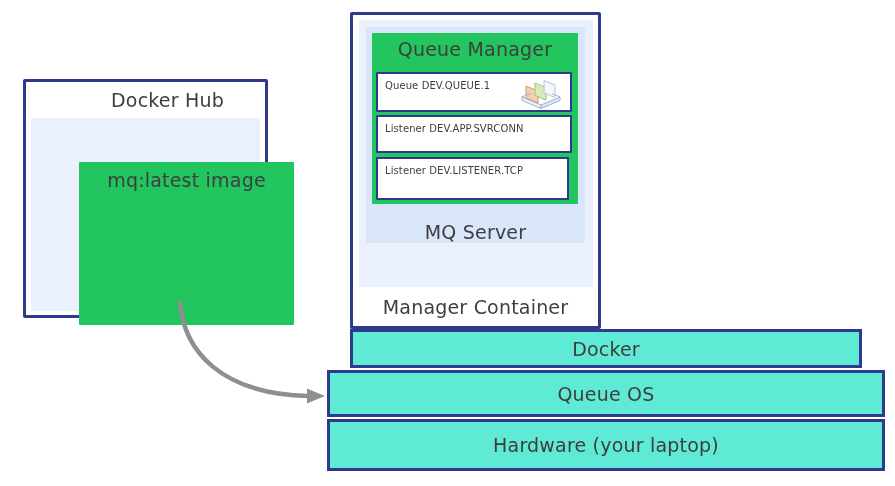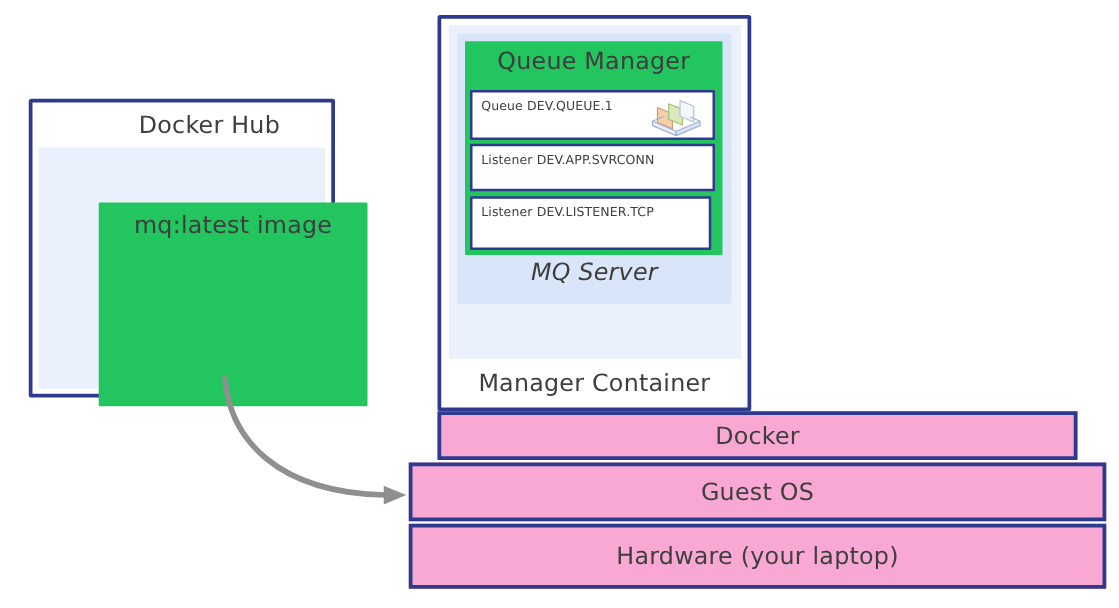--- a/index.html
+++ b/index.html
@@ -19,21 +19,21 @@
   }
   .item-box{
     position:absolute;box-sizing:border-box;background:#ffffff;
     border:2px solid #2d3a8e;border-radius:1px;
   }
   .item-label{
     position:absolute;left:7px;top:4px;font-size:10px;line-height:15px;
     color:#3e3e3e;white-space:nowrap;letter-spacing:0.1px;
   }
   .bar{
-    position:absolute;box-sizing:border-box;background:#f9a8d4;
+    position:absolute;box-sizing:border-box;background:#5eead4;
     border:3px solid #2d3a8e;display:flex;align-items:center;justify-content:center;
   }
   .center-x{left:0;right:0;text-align:center;}
 </style>
 </head>
 <body>
 
 <div class="canvas">
 
   <div class="abs navy-box" style="left:23px;top:79px;width:245px;height:239px;">
@@ -51,21 +51,21 @@
     <path d="M15,8 C19,55 55,99 143,101" fill="none" stroke="#8f8f8f" stroke-width="4.5" stroke-linecap="round"></path>
     <polygon points="142,93.5 160,101 142,108.5" fill="#8f8f8f"></polygon>
   </svg>
 
   <div class="abs navy-box" style="left:350px;top:12px;width:251px;height:317px;">
     <div class="abs big-label center-x" style="bottom:8px;">Manager Container</div>
 
     <div class="panel panel-lightest" style="left:6px;top:5px;width:234px;height:267px;">
 
       <div class="panel panel-light" style="left:7px;top:7px;width:219px;height:216px;">
-        <div class="abs big-label center-x" style="bottom:14px;font-style:italic;">MQ Server</div>
+        <div class="abs big-label center-x" style="bottom:0;">MQ Server</div>
 
         <div class="panel panel-blue" style="left:6px;top:6px;width:206px;height:171px;">
           <div class="abs big-label center-x" style="top:5px;">Queue Manager</div>
 
           <div class="item-box" style="left:4px;top:39px;width:196px;height:40px;">
             <div class="item-label">Queue DEV.QUEUE.1</div>
             <svg class="abs" style="right:7px;top:4px;" width="44" height="31" viewBox="0 0 44 31">
               <path d="M7,8 L19,13 L19,25 L7,20 Z" fill="#f7cfae" stroke="#cf9b72" stroke-width="1" stroke-linejoin="round"></path>
               <path d="M16,5 L27,9.5 L27,22 L16,17.5 Z" fill="#d8eab9" stroke="#a3c27c" stroke-width="1" stroke-linejoin="round"></path>
               <path d="M25,2.5 L36,7 L36,19.5 L25,15 Z" fill="#f5f7fb" stroke="#b6c3de" stroke-width="1" stroke-linejoin="round"></path>
@@ -86,20 +86,20 @@
         </div>
       </div>
     </div>
   </div>
 
   <div class="bar" style="left:350px;top:329px;width:512px;height:39px;">
     <span class="big-label">Docker</span>
   </div>
 
   <div class="bar" style="left:327px;top:370px;width:558px;height:47px;">
-    <span class="big-label">Guest OS</span>
+    <span class="big-label">Queue OS</span>
   </div>
 
   <div class="bar" style="left:327px;top:419px;width:558px;height:52px;">
     <span class="big-label">Hardware (your laptop)</span>
   </div>
 
 </div>
 
 </body></html>

